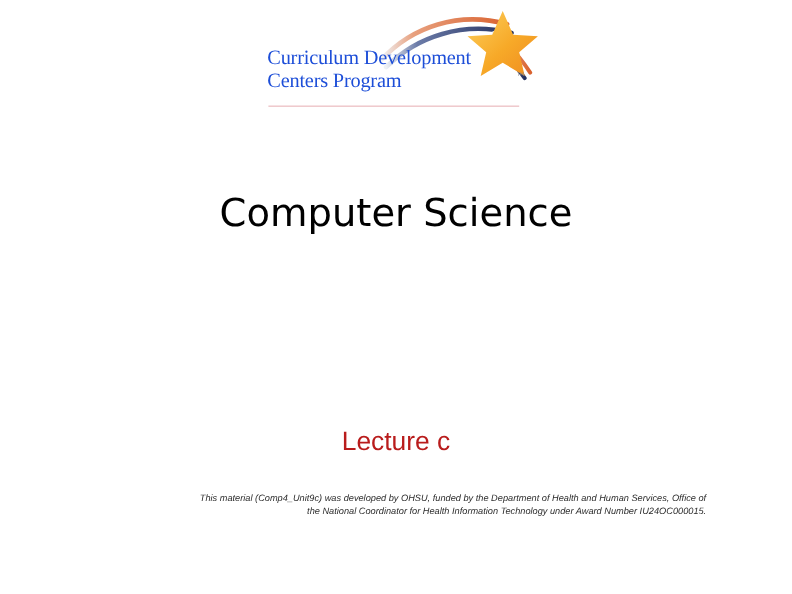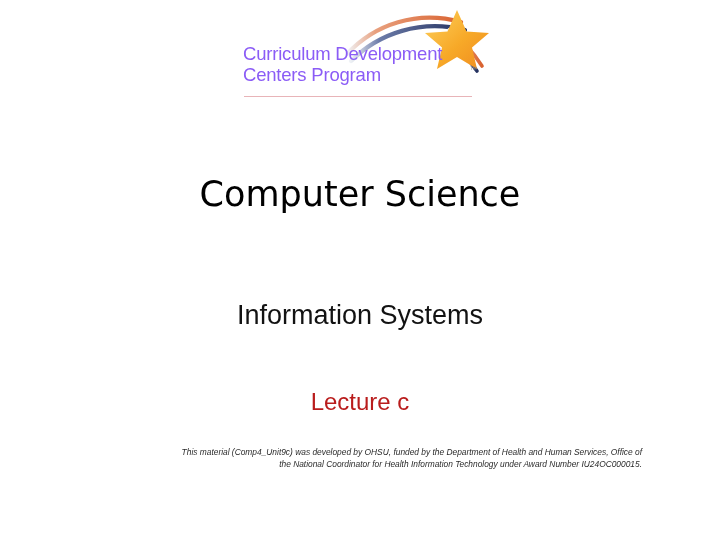--- a/index.html
+++ b/index.html
@@ -36,22 +36,22 @@
     left: 105px;
     top: 0px;
     width: 148px;
     height: 68px;
   }
   .logo-wordmark {
     position: absolute;
     left: 3px;
     top: 35px;
     width: 240px;
-    color: #8b5cf6;
-    font-family: Liberation Sans, sans-serif;
+    color: #1d4ed8;
+    font-family: Liberation Serif, serif;
     font-size: 18.5px;
     line-height: 21px;
     letter-spacing: -0.2px;
     white-space: nowrap;
   }
   .logo-wordmark .ln2 { display: block; }
   .logo-rule {
     position: absolute;
     left: 4px;
     top: 88px;
@@ -179,21 +179,20 @@
     <div class="logo-rule"></div>
 
 
     <div class="logo-tm">TM</div>
   </div>
 
   <div class="title-main">
     <span class="ln">Computer Science</span>
   </div>
 
-  <div class="subtitle">Information Systems</div>
 
   <div class="lecture">Lecture c</div>
 
   <div class="disclaimer">
     <span class="ln1">This material (Comp4_Unit9c) was developed by OHSU, funded by the Department of Health and Human Services, Office of</span>
     <span class="ln2">the National Coordinator for Health Information Technology under Award Number IU24OC000015.</span>
   </div>
 
 </div>
 

